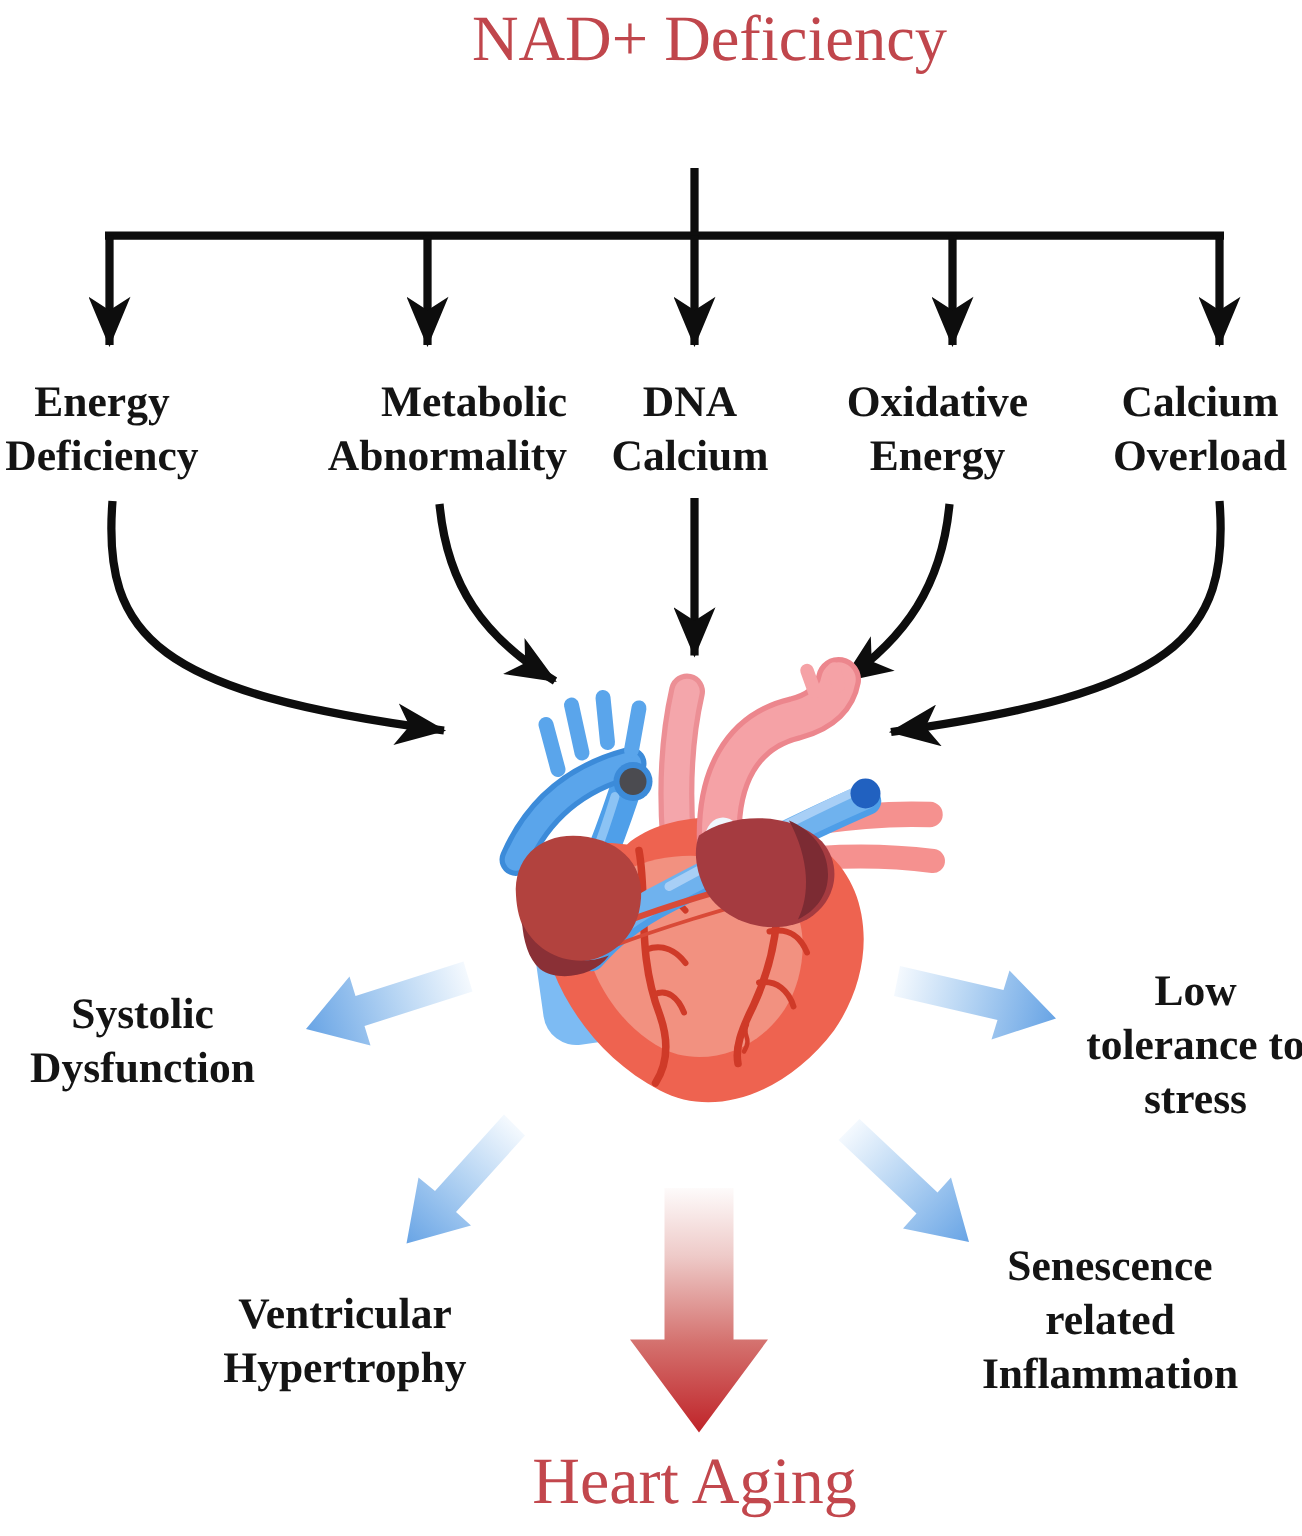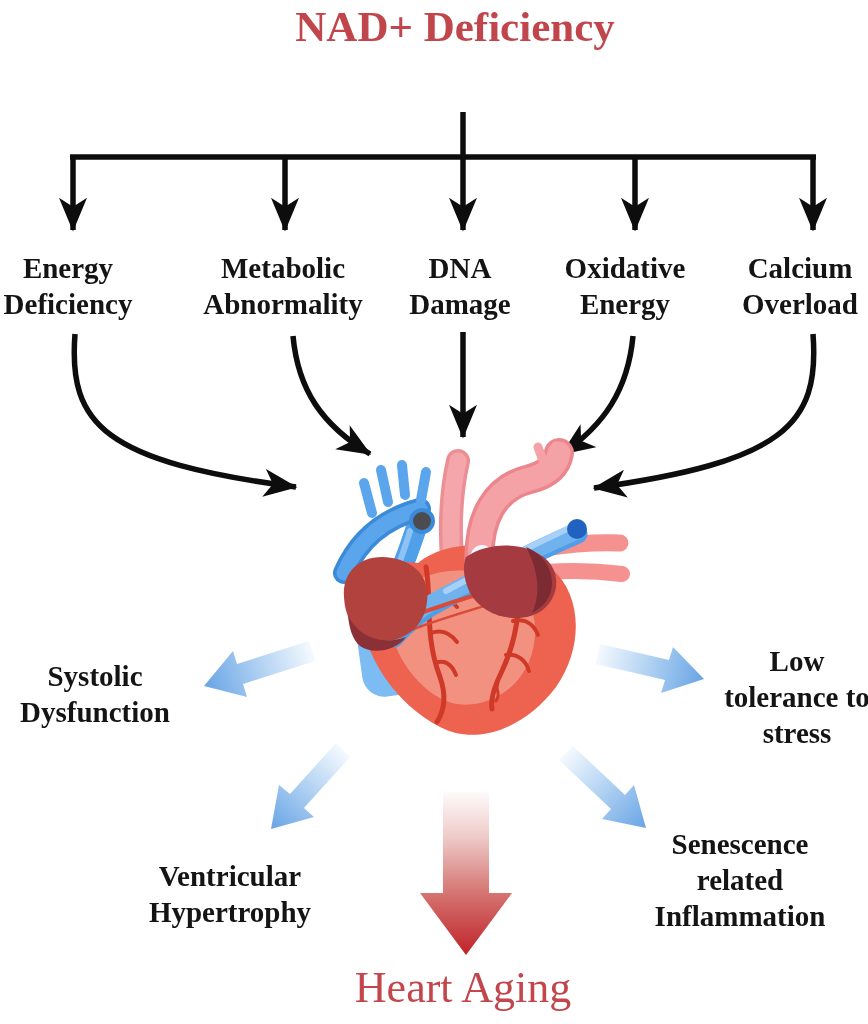--- a/index.html
+++ b/index.html
@@ -3,27 +3,27 @@
 <meta charset="utf-8">
 <style>
   html,body{margin:0;padding:0;background:#ffffff;}
   .canvas{
     position:relative;width:868px;height:1024px;background:#ffffff;
     font-family:"Liberation Serif", serif;overflow:hidden;
   }
   .layer{position:absolute;left:0;top:0;width:868px;height:1024px;pointer-events:none;}
   .heart-svg{position:absolute;left:330px;top:445px;width:300px;height:300px;overflow:visible;pointer-events:none;}
   .label{position:absolute;text-align:center;font-weight:bold;color:var(--label-black,#141414);}
-  .title{position:absolute;top:2px;left:285px;width:340px;text-align:center;font-weight:bold;
+  .title{position:absolute;top:2px;left:303px;width:340px;text-align:center;font-weight:normal;
          font-size:43px;line-height:49px;color:var(--title-red,#c0464c);}
   .result{position:absolute;top:964px;left:293px;width:340px;text-align:center;font-weight:normal;
           font-size:44px;line-height:48px;color:var(--result-red,#c2474d);}
   .cause{top:250px;font-size:29px;line-height:36px;}
   .c1{left:-12px;width:160px;}
-  .c2{left:188px;width:190px;}
+  .c2{left:188px;width:190px;text-align:right;}
   .c3{left:390px;width:140px;}
   .c4{left:550px;width:150px;}
   .c5{left:725px;width:150px;}
   .outcome{font-size:29px;line-height:36px;}
   .o1{left:-5px;top:658px;width:200px;}
   .o2{left:722px;top:643px;width:150px;}
   .o3{left:110px;top:858px;width:240px;}
   .o4{left:640px;top:826px;width:200px;}
   .k{stroke:#0d0d0d;stroke-width:5.5;fill:none;}
 </style>
@@ -152,21 +152,21 @@
     <g>
       <path d="M136,112 C158,96 198,96 218,116 C232,132 228,156 208,168 C184,180 152,170 140,148 C134,136 132,122 136,112 Z" fill="#a53b40"></path>
       <path d="M196,102 C210,108 222,120 222,138 C222,152 214,162 202,168 C210,152 210,128 196,102 Z" fill="#7c2b33"></path>
     </g>
   </svg>
 
   <div class="title">NAD+ Deficiency</div>
 
   <div class="label cause c1">Energy Deficiency</div>
   <div class="label cause c2">Metabolic Abnormality</div>
-  <div class="label cause c3">DNA Damage</div>
+  <div class="label cause c3">DNA Calcium</div>
   <div class="label cause c4">Oxidative Energy</div>
   <div class="label cause c5">Calcium Overload</div>
 
   <div class="label outcome o1">Systolic Dysfunction</div>
   <div class="label outcome o2">Low tolerance to stress</div>
   <div class="label outcome o4">Senescence related Inflammation</div>
   <div class="label outcome o3">Ventricular Hypertrophy</div>
 
   <div class="result">Heart Aging</div>
 

